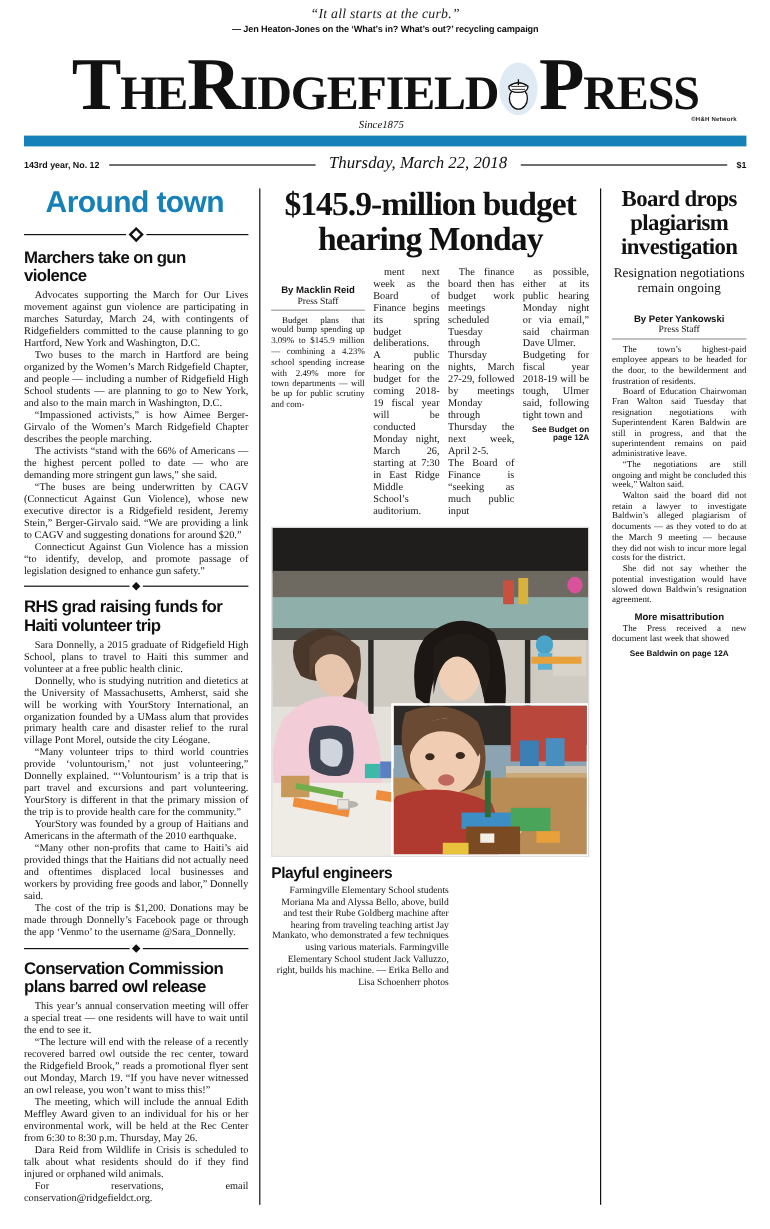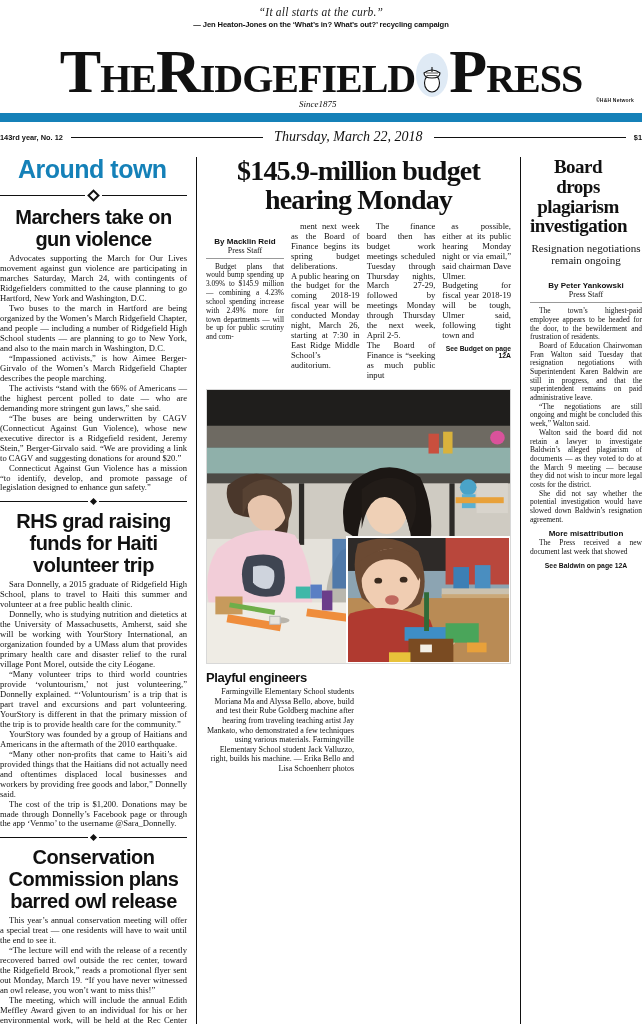--- a/index.html
+++ b/index.html
@@ -5,21 +5,21 @@
   * { box-sizing: border-box; }
   html, body { margin:0; padding:0; }
   body {
     width: 642px; height: 1024px;
     background:#ffffff;
     font-family: "Liberation Serif", serif;
     color:#111;
     overflow:hidden;
     position:relative;
   }
-  .page { width:642px; height:1024px; position:relative; padding:0 0; }
+  .page { width:642px; height:1024px; position:relative; padding:0 20px; }
 
   
   .topquote { text-align:center; padding-top:6px; }
   .topquote .q {
     font-family:"Liberation Serif", serif;
     font-style:italic; font-size:11.5px; letter-spacing:.2px;
     color:#1a1a1a;
   }
   .topquote .attr {
     font-family:"Liberation Sans", sans-serif;
@@ -96,22 +96,22 @@
   .diamond-rule .d:after{
     content:""; position:absolute; left:2px; top:2px;
     width:5px; height:5px; background:#fff;
   }
   .diamond-rule .d2 {
     width:5px;height:5px;background:#111;transform:rotate(45deg);margin:0 3px;
   }
 
   h2.brief-hd {
     font-family:"Liberation Sans", sans-serif;
-    font-weight:bold; font-size:20px; line-height:1.08;
-    text-align:center; margin:0 0 4px 0; letter-spacing:-.5px;
+    font-weight:bold; font-size:14px; line-height:1.08;
+    margin:0 0 4px 0; letter-spacing:-.5px;
   }
   .body-text {
     font-size:8.6px; line-height:1.16; text-align:justify;
     text-justify:inter-word; hyphens:auto;
   }
   .body-text p { margin:0; text-indent:9px; }
 
   
   h1.main-hd {
     font-family:"Liberation Serif", serif; font-weight:bold;
@@ -143,21 +143,21 @@
   }
   .caption-text .cap {
     font-size:8px; line-height:1.2; text-align:right;
   }
 
   
   .col-right { width:122px; padding-left:9px; }
   h2.right-hd {
     font-family:"Liberation Serif", serif; font-weight:bold;
     font-size:19px; line-height:1.04; text-align:center;
-    margin:0 16px 6px 0; letter-spacing:-.5px;
+    margin:0 0 6px 0; letter-spacing:-.5px;
   }
   .right-sub {
     font-family:"Liberation Serif", serif; font-size:11px;
     line-height:1.1; text-align:center; margin-bottom:3px;
   }
   .subhd {
     font-family:"Liberation Sans", sans-serif; font-weight:bold;
     font-size:8px; text-align:center; margin:5px 0 1px;
   }
 </style>

